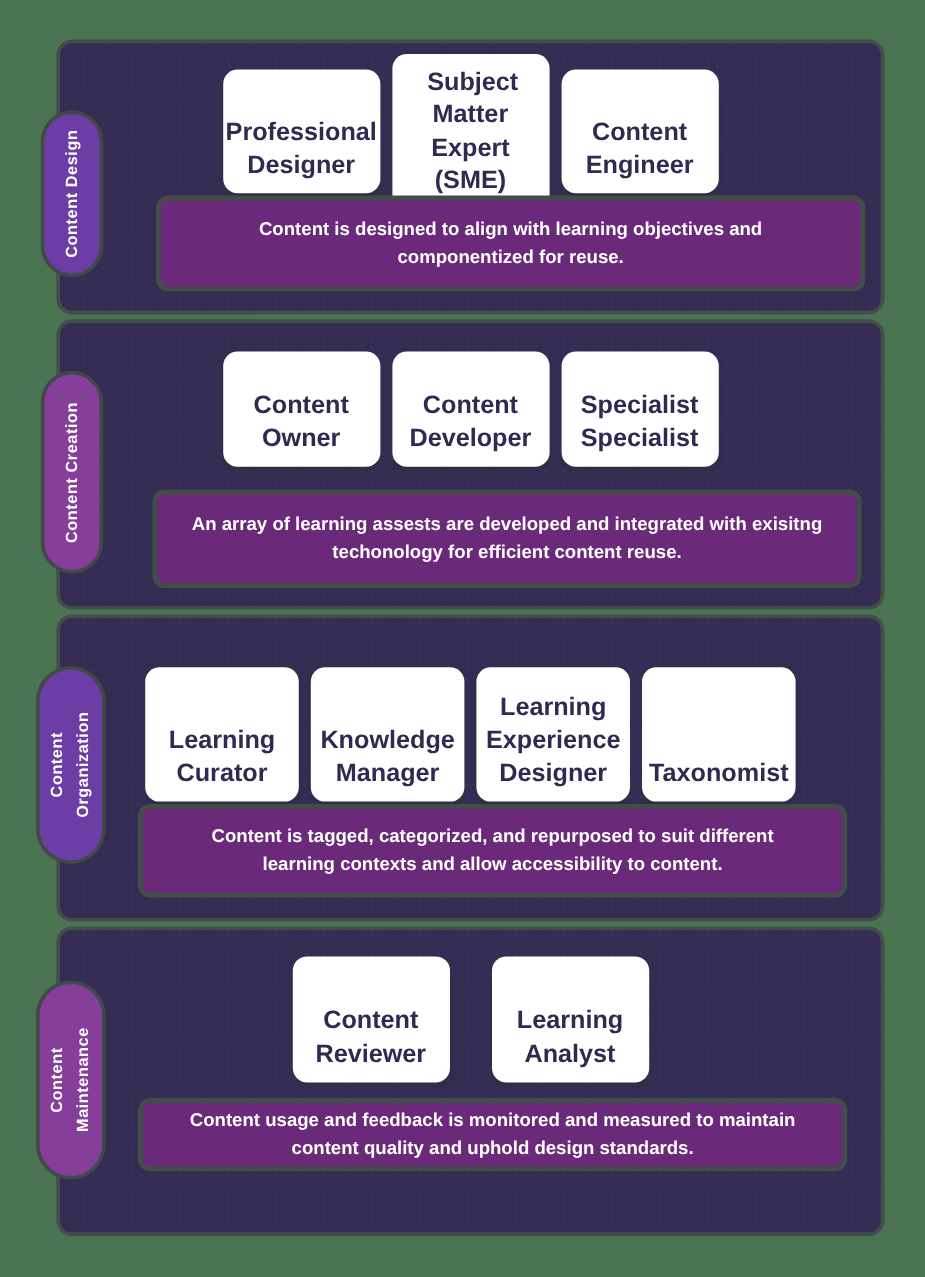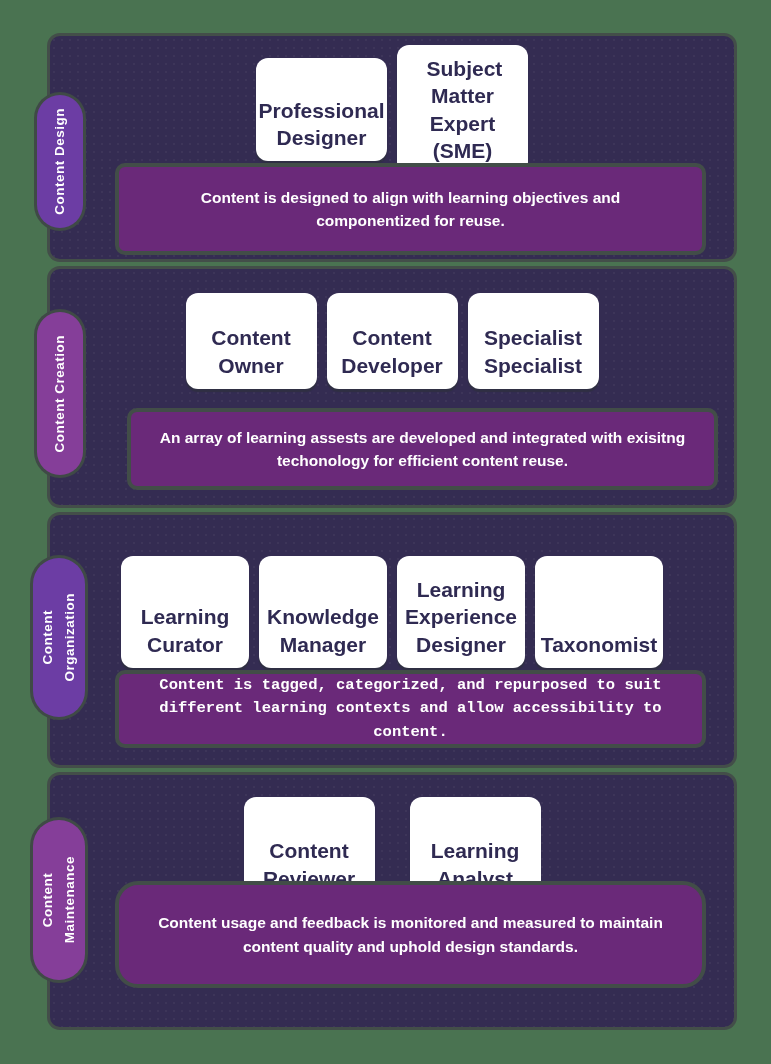--- a/index.html
+++ b/index.html
@@ -87,24 +87,24 @@
     border-radius:10px;
     box-sizing:border-box;
     display:flex;align-items:center;justify-content:center;
     text-align:center;
     color:#ffffff;
     font-weight:bold;
     font-size:15.5px;
     line-height:1.5;
     padding:4px 26px;
   }
-  .s1 .banner{top:163px;height:92px;}
+  .s1 .banner{top:163px;height:80px;margin-left:15px;}
   .s2 .banner{top:408px;height:82px;}
-  .s3 .banner{top:670px;height:78px;font-family:Liberation Mono, monospace;}
-  .s4 .banner{top:881px;height:107px;border-radius:23px;}
+  .s3 .banner{top:670px;height:78px;}
+  .s4 .banner{top:915px;height:61px;}
 </style>
 </head>
 <body style="background: rgb(74, 115, 81);">
 
 <div class="canvas">
 
   <div class="stage s1">
     <div class="panel" style="background-color: rgb(52, 44, 82);"></div>
     <div class="pill" style="background: rgb(108, 61, 164);">
       <div class="pill-label">
@@ -112,20 +112,23 @@
           <span></span>
       </div>
     </div>
     <div class="cards-row">
       <div class="card">
           <span class="role">Professional Designer</span>
         </div>
       <div class="card">
           <span class="role">Subject Matter Expert (SME)</span>
         </div>
+      <div class="card">
+          <span class="role">Content Engineer</span>
+        </div>
     </div>
     <div class="banner" style="background-color: rgb(106, 41, 121);">
       <span>Content is designed to align with learning objectives and componentized for reuse.</span>
     </div>
   </div>
 
   <div class="stage s2">
     <div class="panel" style="background-color: rgb(52, 44, 82);"></div>
     <div class="pill" style="background: rgb(133, 62, 153);">
       <div class="pill-label">

